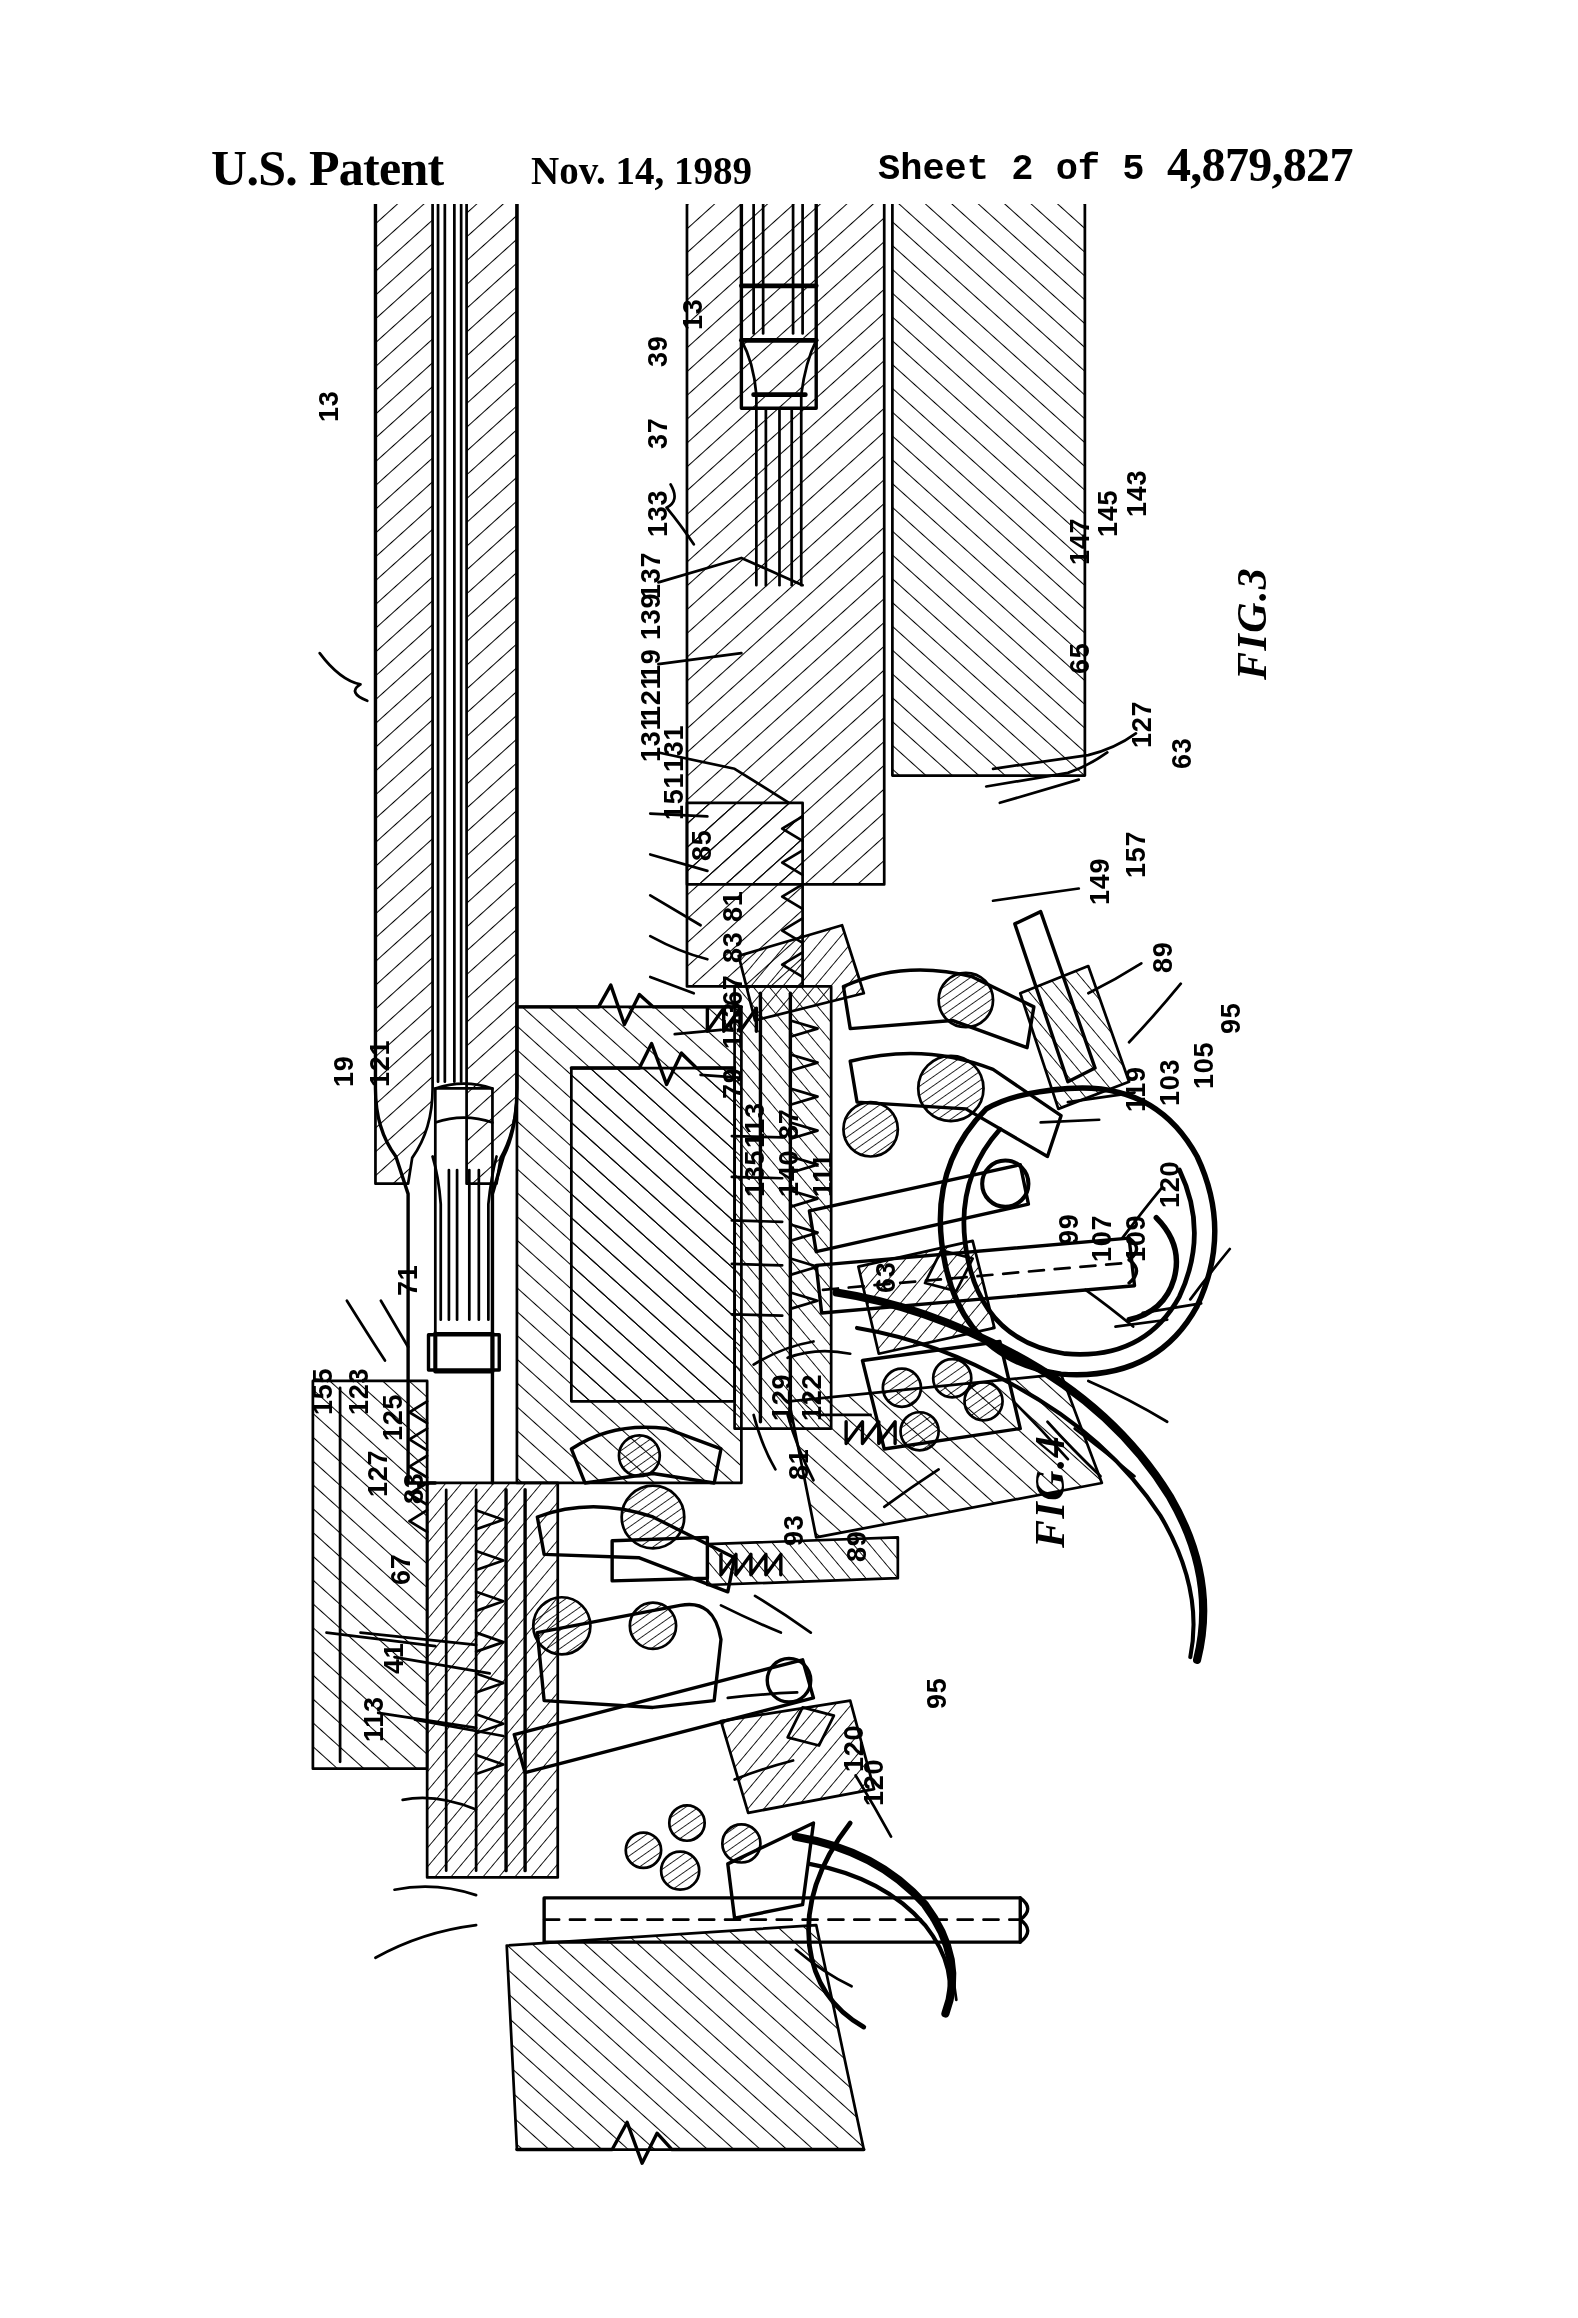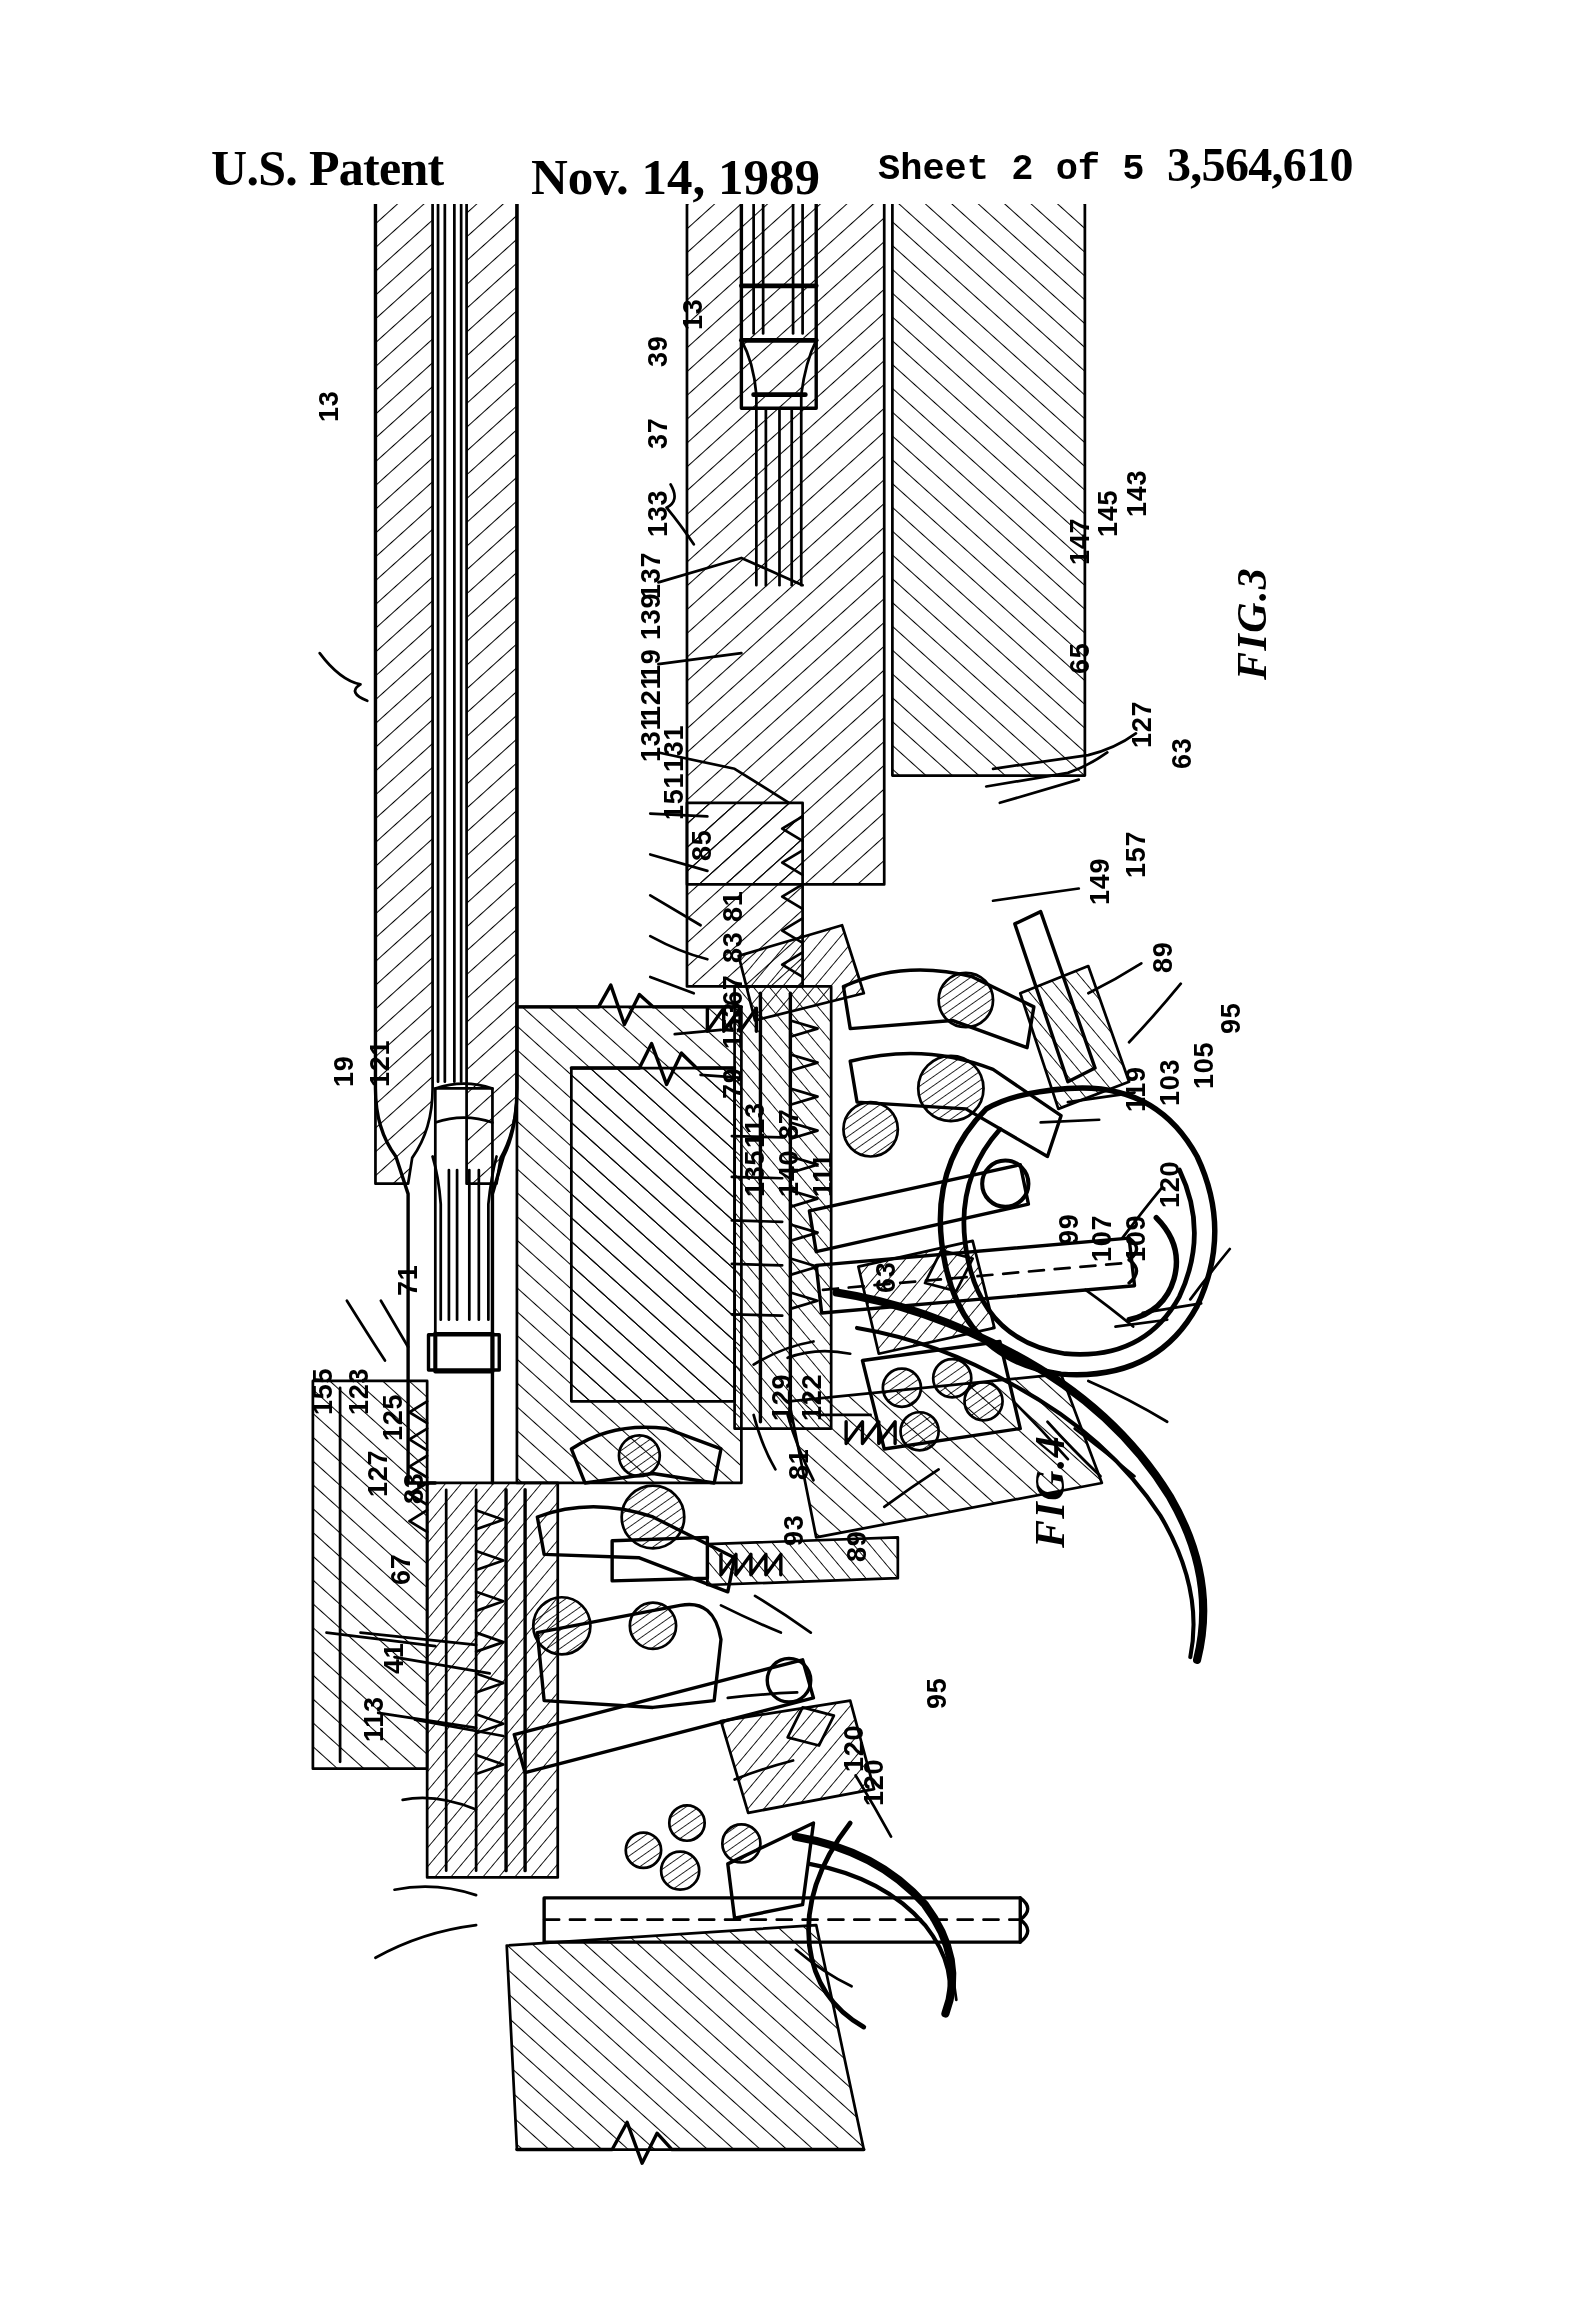--- a/index.html
+++ b/index.html
@@ -4,21 +4,21 @@
 <title>US Patent 4,879,827 Sheet 2</title>
 <style>
   html,body{margin:0;padding:0;background:#ffffff;}
   body{width:1578px;height:2319px;position:relative;overflow:hidden;
        font-family:"Liberation Serif",serif;color:#000;}
 
   
   #header{position:absolute;left:0;top:0;width:1578px;height:225px;}
   #hdr-office{position:absolute;left:211px;top:139px;font-size:50px;font-weight:bold;
               letter-spacing:-0.7px;font-family:"Liberation Serif",serif;white-space:nowrap;}
-  #hdr-date{position:absolute;left:531px;top:148px;font-size:51px;font-weight:bold;
+  #hdr-date{position:absolute;left:531px;top:148px;font-size:39px;font-weight:bold;
             font-family:"Liberation Serif",serif;white-space:nowrap;}
   #hdr-sheet{position:absolute;left:878px;top:148px;font-size:37px;font-weight:bold;
              font-family:Liberation Mono, monospace;white-space:nowrap;}
   #hdr-number{position:absolute;left:1167px;top:137px;font-size:48px;font-weight:bold;
               letter-spacing:-0.7px;font-family:"Liberation Serif",serif;white-space:nowrap;}
 
   
   #drawing{position:absolute;left:0;top:204px;width:1578px;height:1973px;}
   #drawing svg{position:absolute;left:0;top:0;}
 
@@ -31,21 +31,21 @@
        font-size:42px;font-style:italic;font-weight:bold;letter-spacing:1.4px;
        transform-origin:left top;transform:rotate(-90deg);white-space:nowrap;line-height:1;}
 </style>
 </head>
 <body>
 
 <div id="header">
   <div id="hdr-office">U.S. Patent</div>
   <div id="hdr-date">Nov. 14, 1989</div>
   <div id="hdr-sheet">Sheet 2 of 5</div>
-  <div id="hdr-number">3,564,610</div>
+  <div id="hdr-number">4,879,827</div>
 </div>
 
 <div id="drawing">
 
 <svg width="1578" height="1973" viewBox="0 0 2320 2900">
   <defs>
 
     <pattern id="hA" width="26" height="26" patternUnits="userSpaceOnUse" patternTransform="rotate(48)">
       <line x1="0" y1="0" x2="0" y2="26" stroke="#000" stroke-width="3"></line>
     </pattern>

